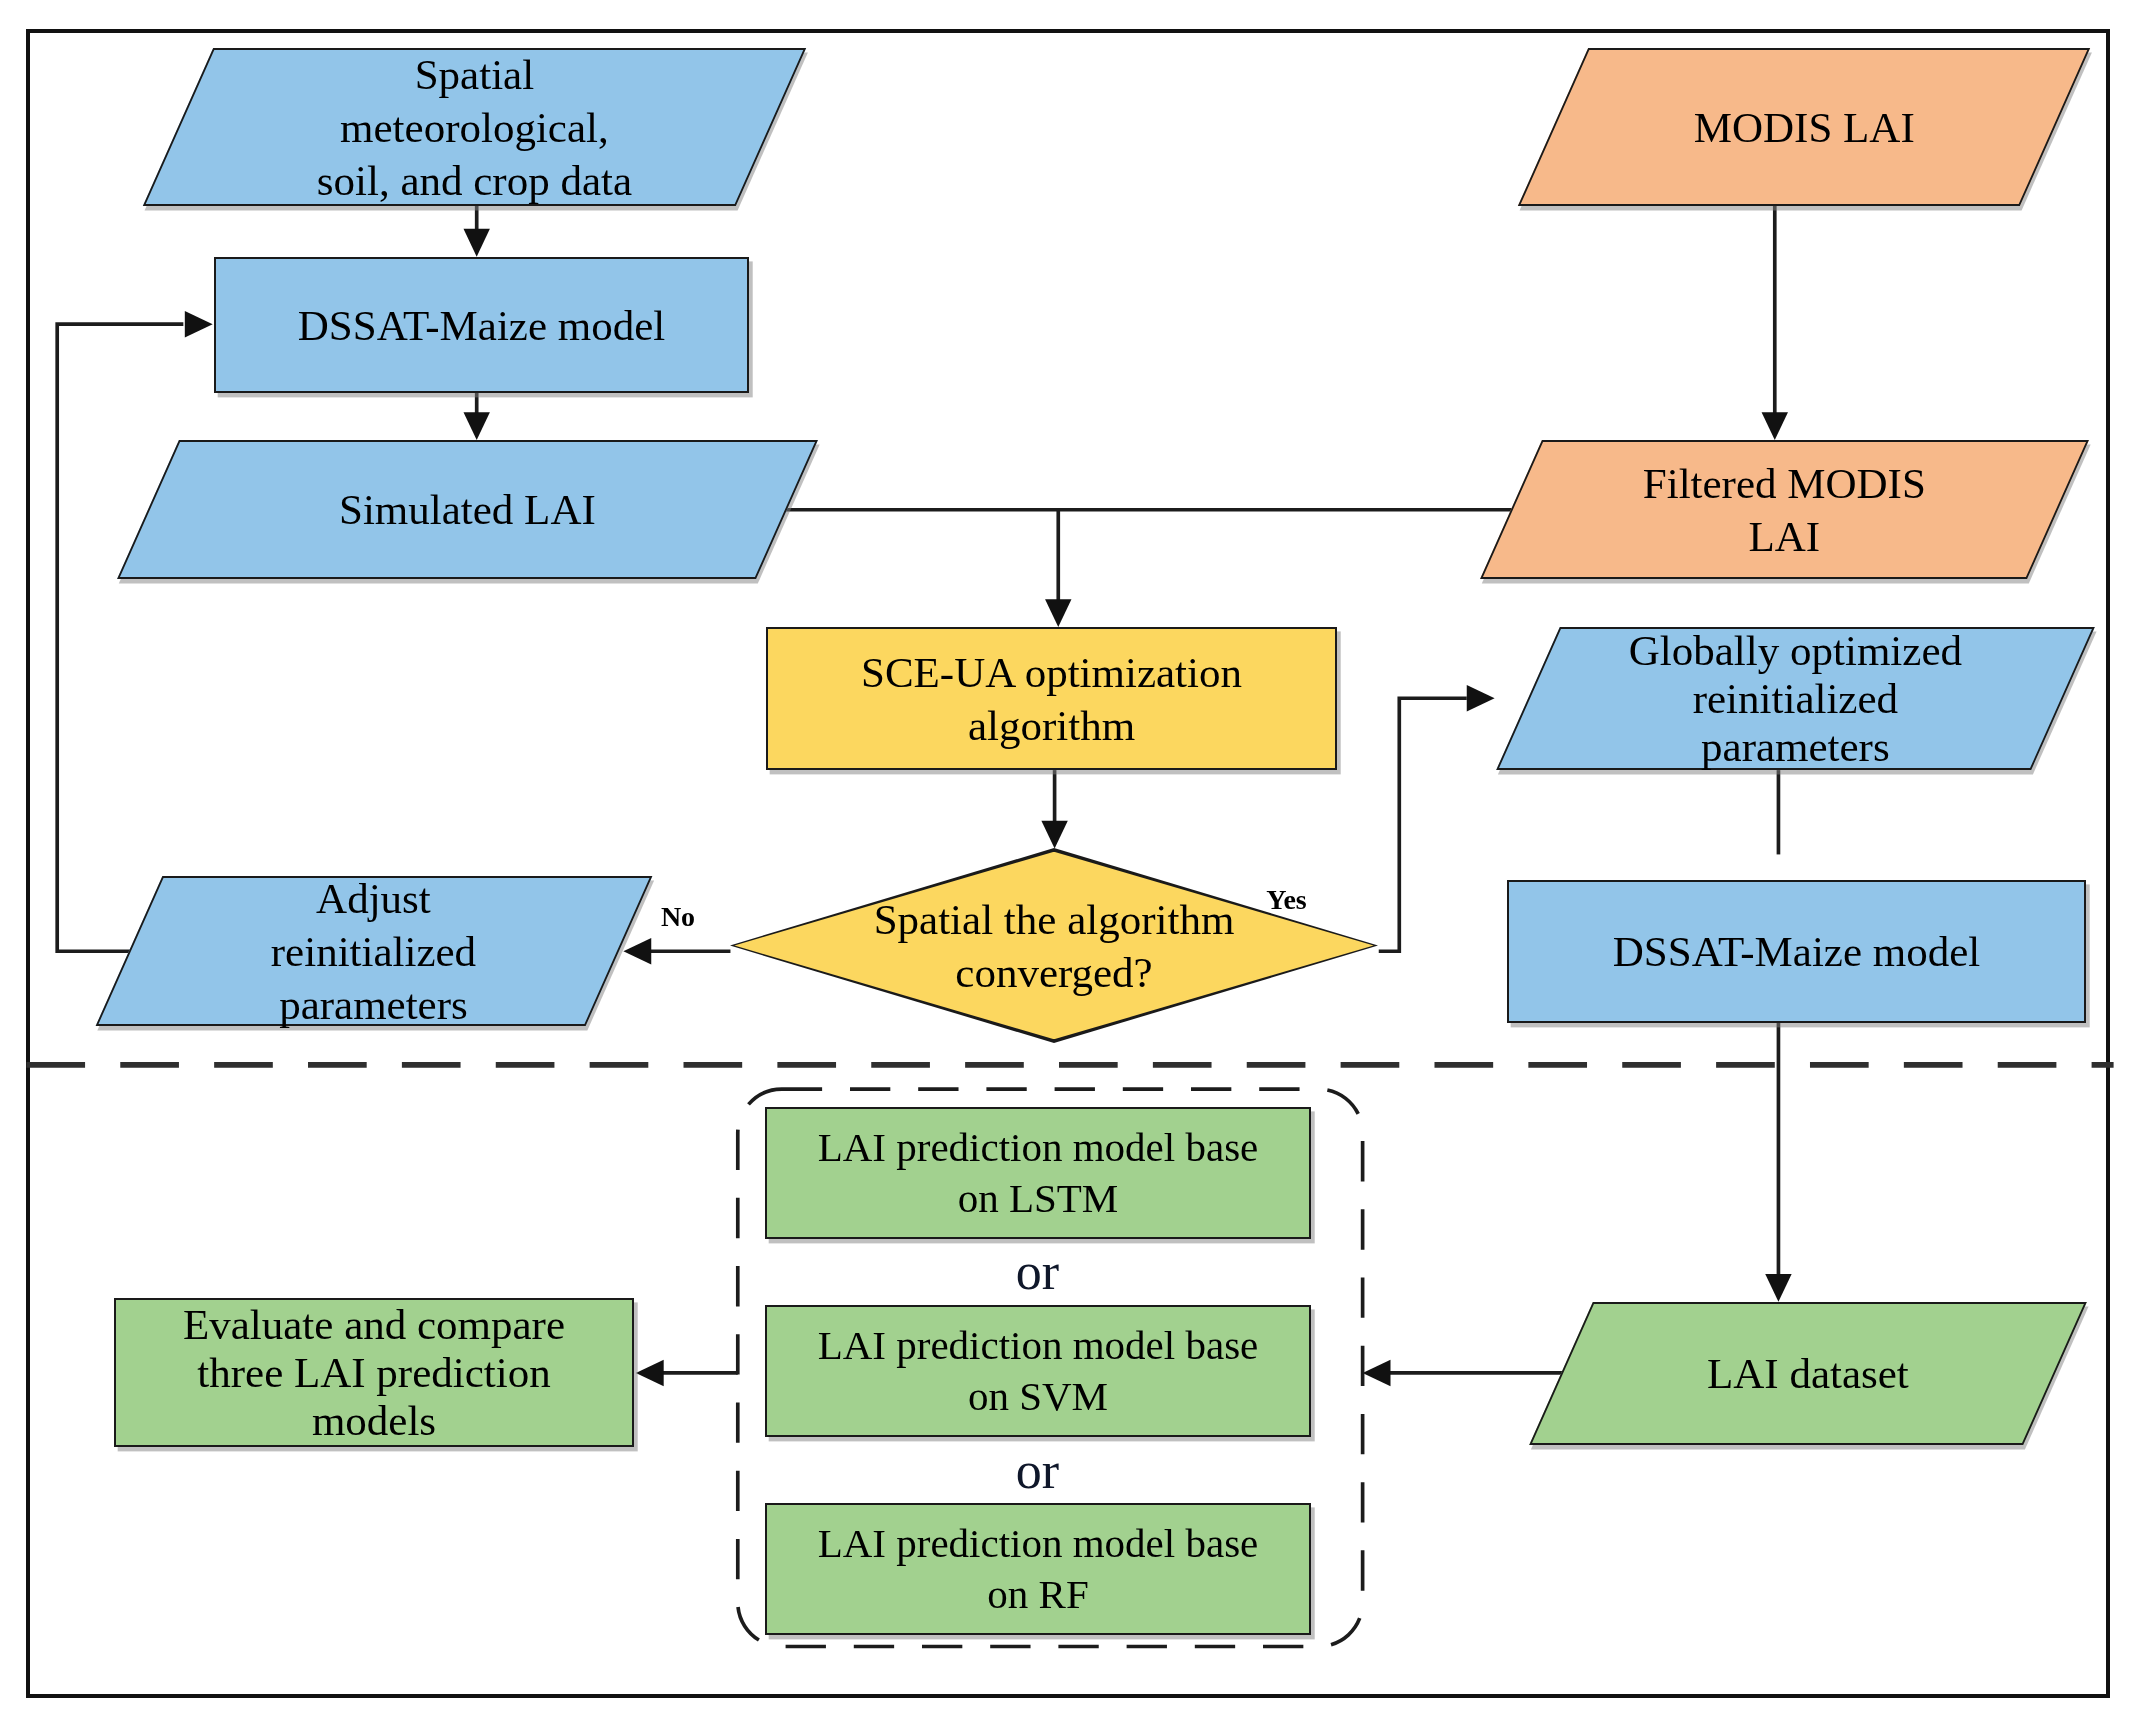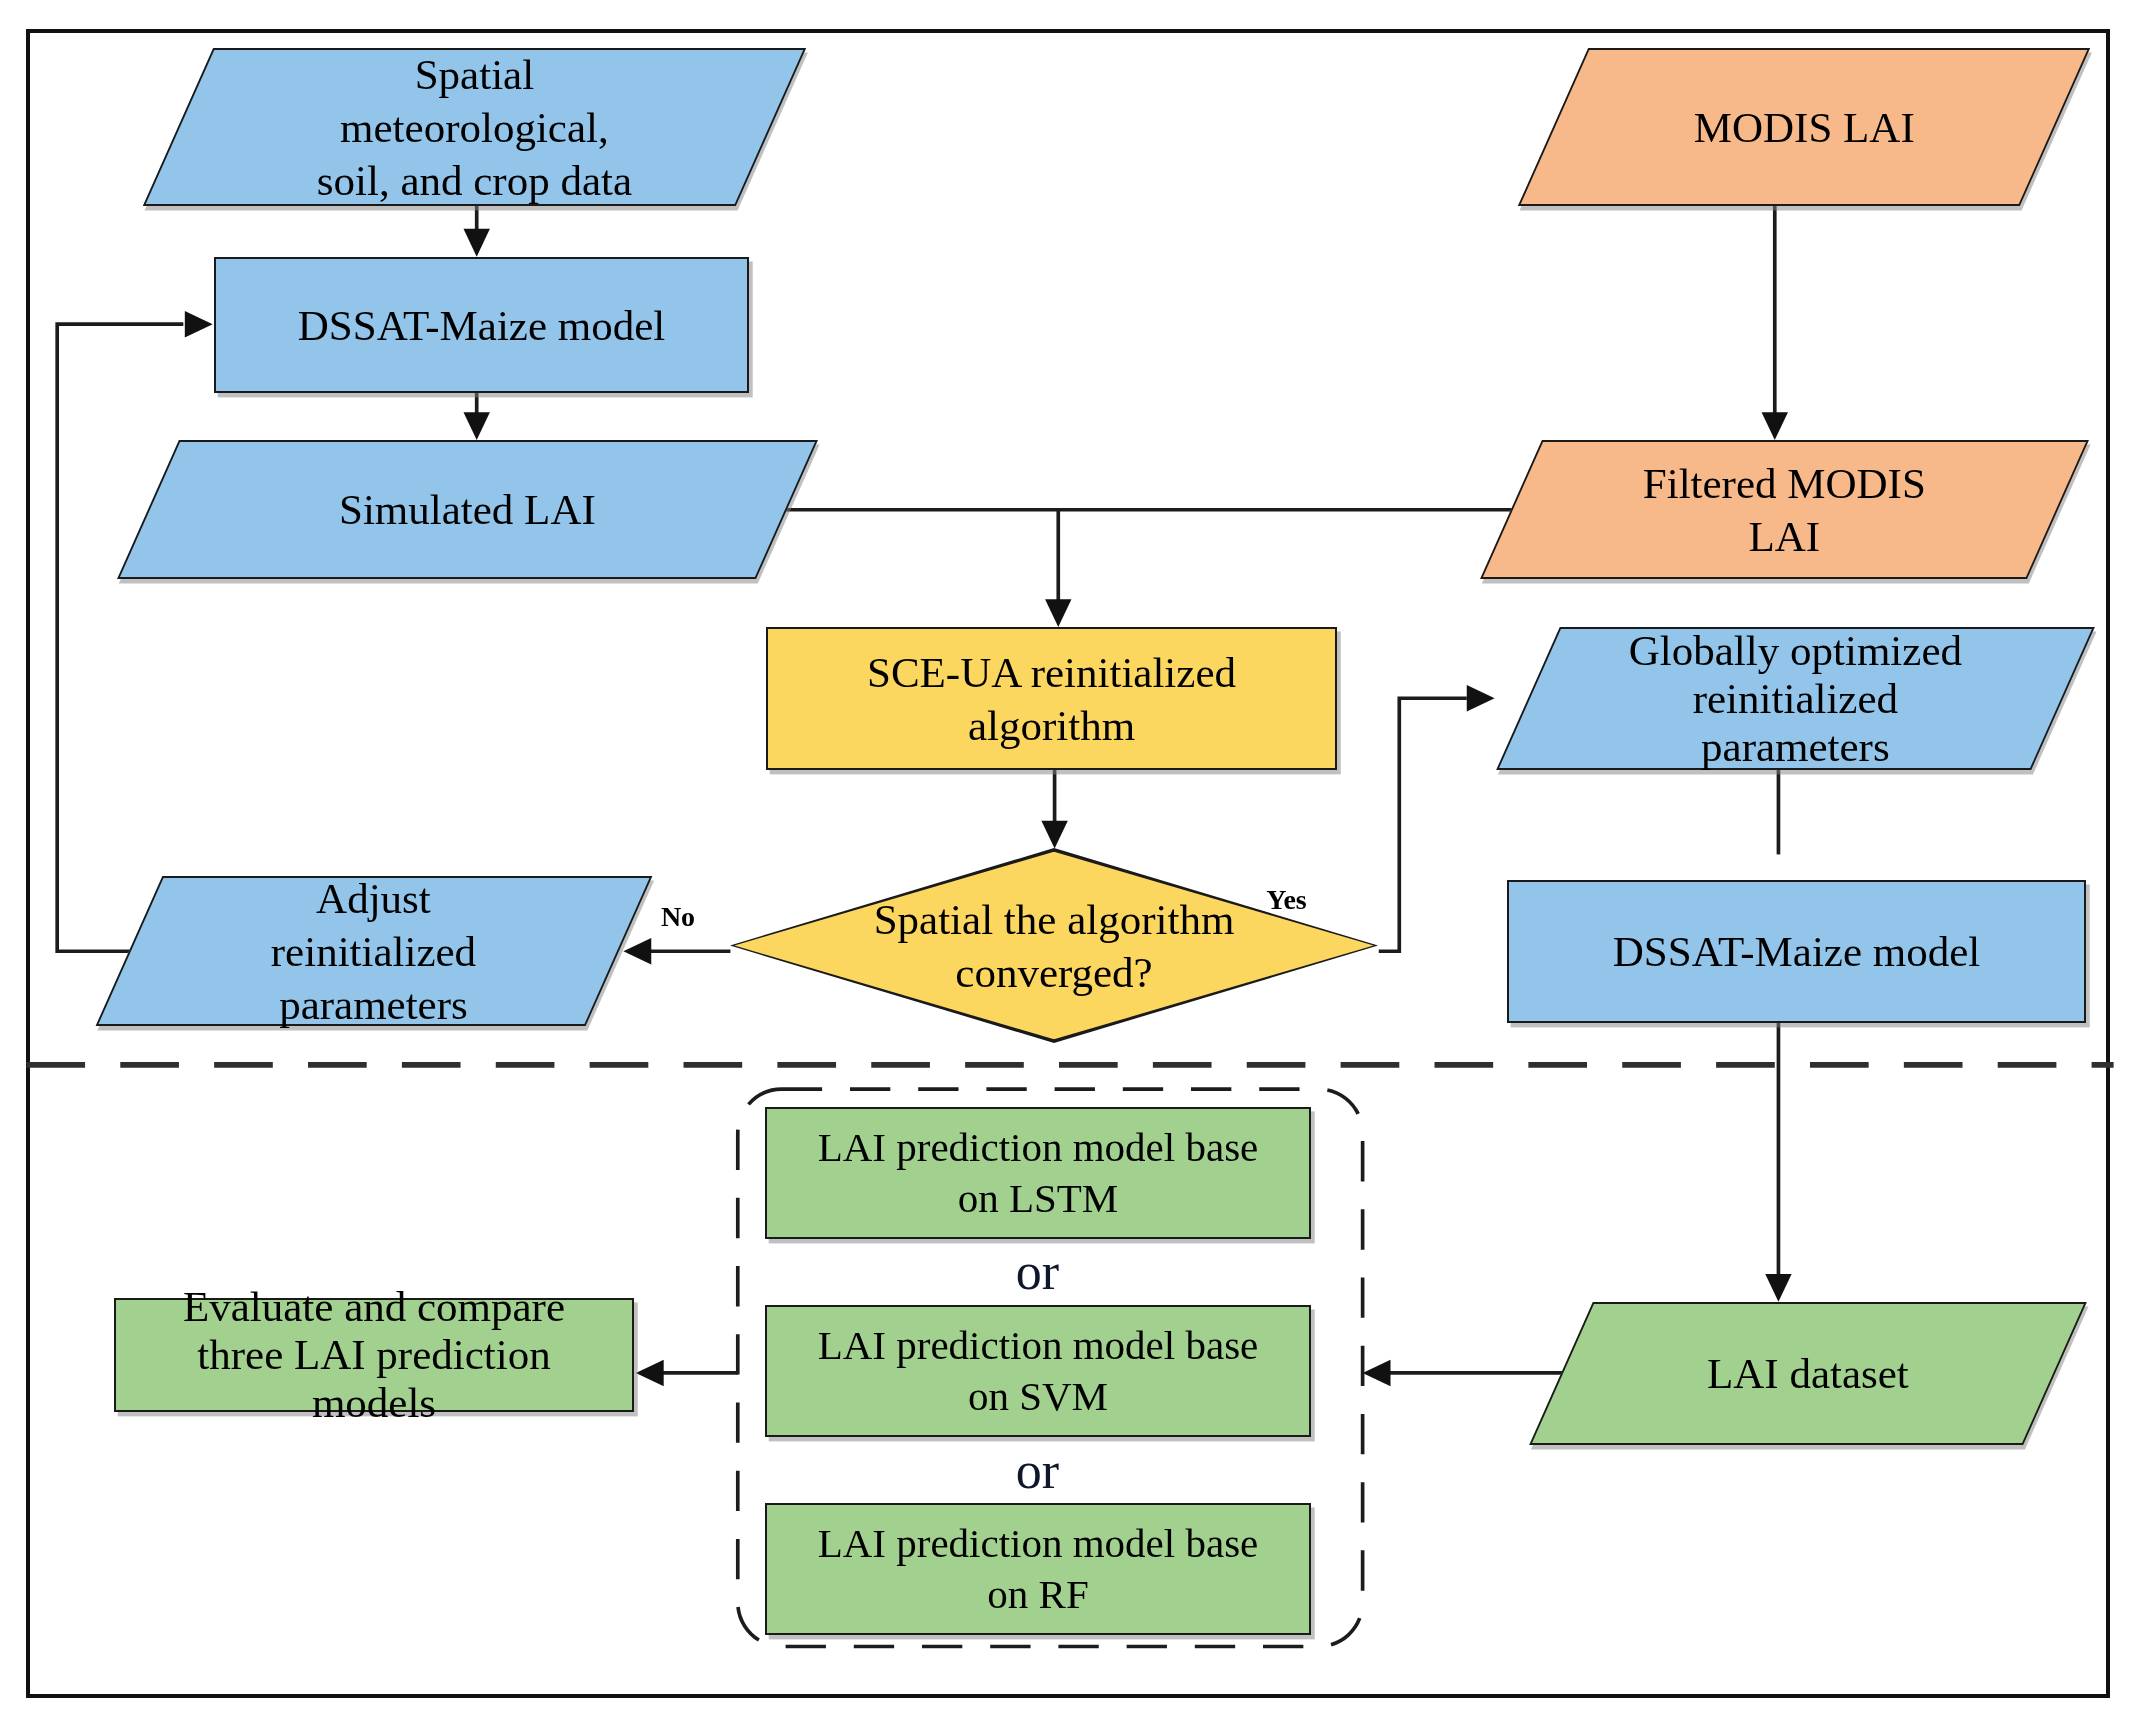--- a/index.html
+++ b/index.html
@@ -120,21 +120,21 @@
   <div class="node par orange" style="left:1553px;top:48px;width:502px;height:158px;">
     <div class="label">MODIS LAI</div>
   </div>
 
   <div class="node par orange" style="left:1511px;top:440px;width:547px;height:139px;">
     <div class="label">Filtered MODIS
 LAI</div>
   </div>
 
   <div class="node rect yellow" style="left:766px;top:627px;width:571px;height:143px;">
-    <div class="label">SCE-UA reinitialized
+    <div class="label">SCE-UA optimization
 algorithm</div>
   </div>
 
   <div class="diamond-outer" style="left:730px;top:848px;width:648px;height:195px;">
     <div class="diamond-inner">
       <div class="label">Spatial the algorithm
 converged?</div>
     </div>
   </div>
 
@@ -166,21 +166,21 @@
   <div class="node rect green" style="left:765px;top:1305px;width:546px;height:132px;">
     <div class="label" style="font-size:41px;line-height:51px;">LAI prediction model base
 on SVM</div>
   </div>
 
   <div class="node rect green" style="left:765px;top:1503px;width:546px;height:132px;">
     <div class="label" style="font-size:41px;line-height:51px;">LAI prediction model base
 on RF</div>
   </div>
 
-  <div class="node rect green" style="left:114px;top:1298px;width:520px;height:114px;">
+  <div class="node rect green" style="left:114px;top:1298px;width:520px;height:149px;">
     <div class="label" style="line-height:48px;">Evaluate and compare
 three LAI prediction
 models</div>
   </div>
 
   <div class="edge-label" style="left:645px;top:901px;width:66px;">No</div>
 
   <div class="edge-label" style="left:1246px;top:884px;width:81px;">Yes</div>
 
   <div class="or-label" style="left:964px;top:1231px;">or</div>

